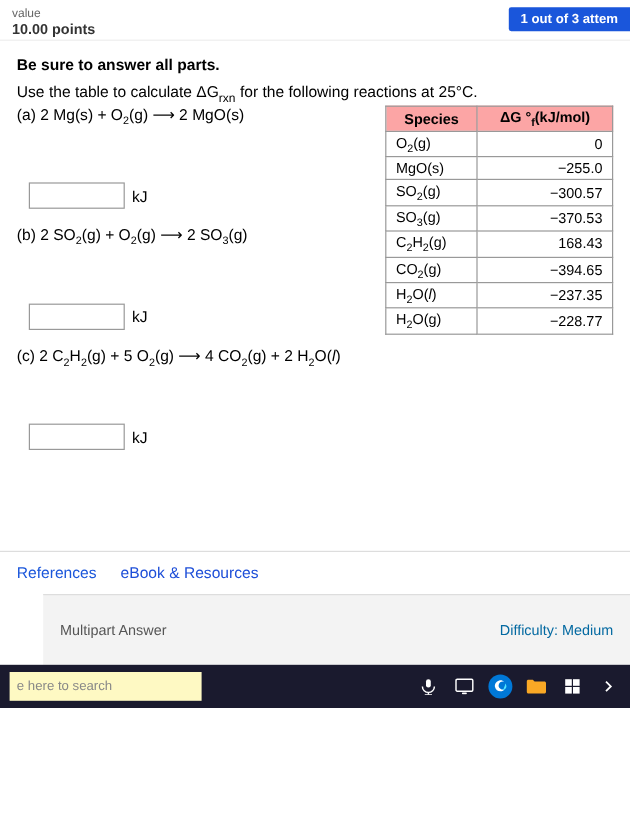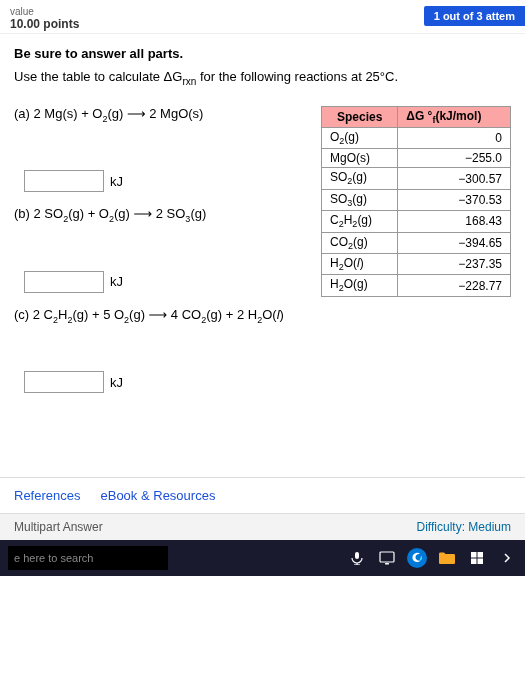--- a/index.html
+++ b/index.html
@@ -45,21 +45,21 @@
     }
 
     .instruction {
       font-weight: bold;
       font-size: 13px;
       margin-bottom: 8px;
     }
 
     .use-table-text {
       font-size: 13px;
-      margin-bottom: 19px;
+      margin-bottom: 0;
     }
 
     .problem-table-wrapper {
       display: flex;
       gap: 10px;
       align-items: flex-start;
     }
 
     .problems {
       flex: 1;
@@ -109,21 +109,21 @@
     }
     .ref-table th {
       font-weight: bold;
       background: #fca5a5;
       text-align: center;
     }
     .ref-table td:last-child {
       text-align: right;
     }
     .ref-table th:last-child {
-      text-align: left;
+      text-align: center;
     }
 
     sub { font-size: 9px; }
 
     .bottom-refs {
       margin-top: 60px;
       padding: 10px 14px;
       border-top: 1px solid #ddd;
       display: flex;
       gap: 20px;
@@ -139,24 +139,25 @@
 
     .ebook-link {
       color: #1d4ed8;
       font-size: 13px;
       cursor: pointer;
     }
 
     .footer-bar {
       background: #f3f3f3;
       border-top: 1px solid #ddd;
-      padding: 6px 14px;
+      padding: 22px 14px;
       display: flex;
       align-items: flex-end;
       justify-content: space-between;
+      margin-left: 36px;
     }
 
     .multipart-label {
       font-size: 12px;
       color: #555;
     }
 
     .difficulty-label {
       font-size: 12px;
       color: #0369a1;
@@ -306,21 +307,21 @@
   <a class="ref-link">References</a>
   <span class="ebook-link">eBook &amp; Resources</span>
 </div>
 
 <div class="footer-bar">
   <span class="multipart-label">Multipart Answer</span>
   <span class="difficulty-label">Difficulty: Medium</span>
 </div>
 
 <div class="taskbar">
-  <div class="search-row" style="background:#000000;height:24px;display:flex;align-items:center;padding:0 6px;width:160px;">
+  <div class="search-row" style="background:#fef9c3;height:24px;display:flex;align-items:center;padding:0 6px;width:160px;">
     <span style="font-size:11px;color:#888;">e here to search</span>
   </div>
   <div class="taskbar-icons">
 
     <div class="taskbar-icon mic">
       <svg width="14" height="14" viewBox="0 0 14 14" fill="white">
         <rect x="5" y="1" width="4" height="7" rx="2" fill="white"></rect>
         <path d="M2 7a5 5 0 0 0 10 0" stroke="white" stroke-width="1.2" fill="none"></path>
         <line x1="7" y1="12" x2="7" y2="14" stroke="white" stroke-width="1.2"></line>
         <line x1="4" y1="14" x2="10" y2="14" stroke="white" stroke-width="1.2"></line>

